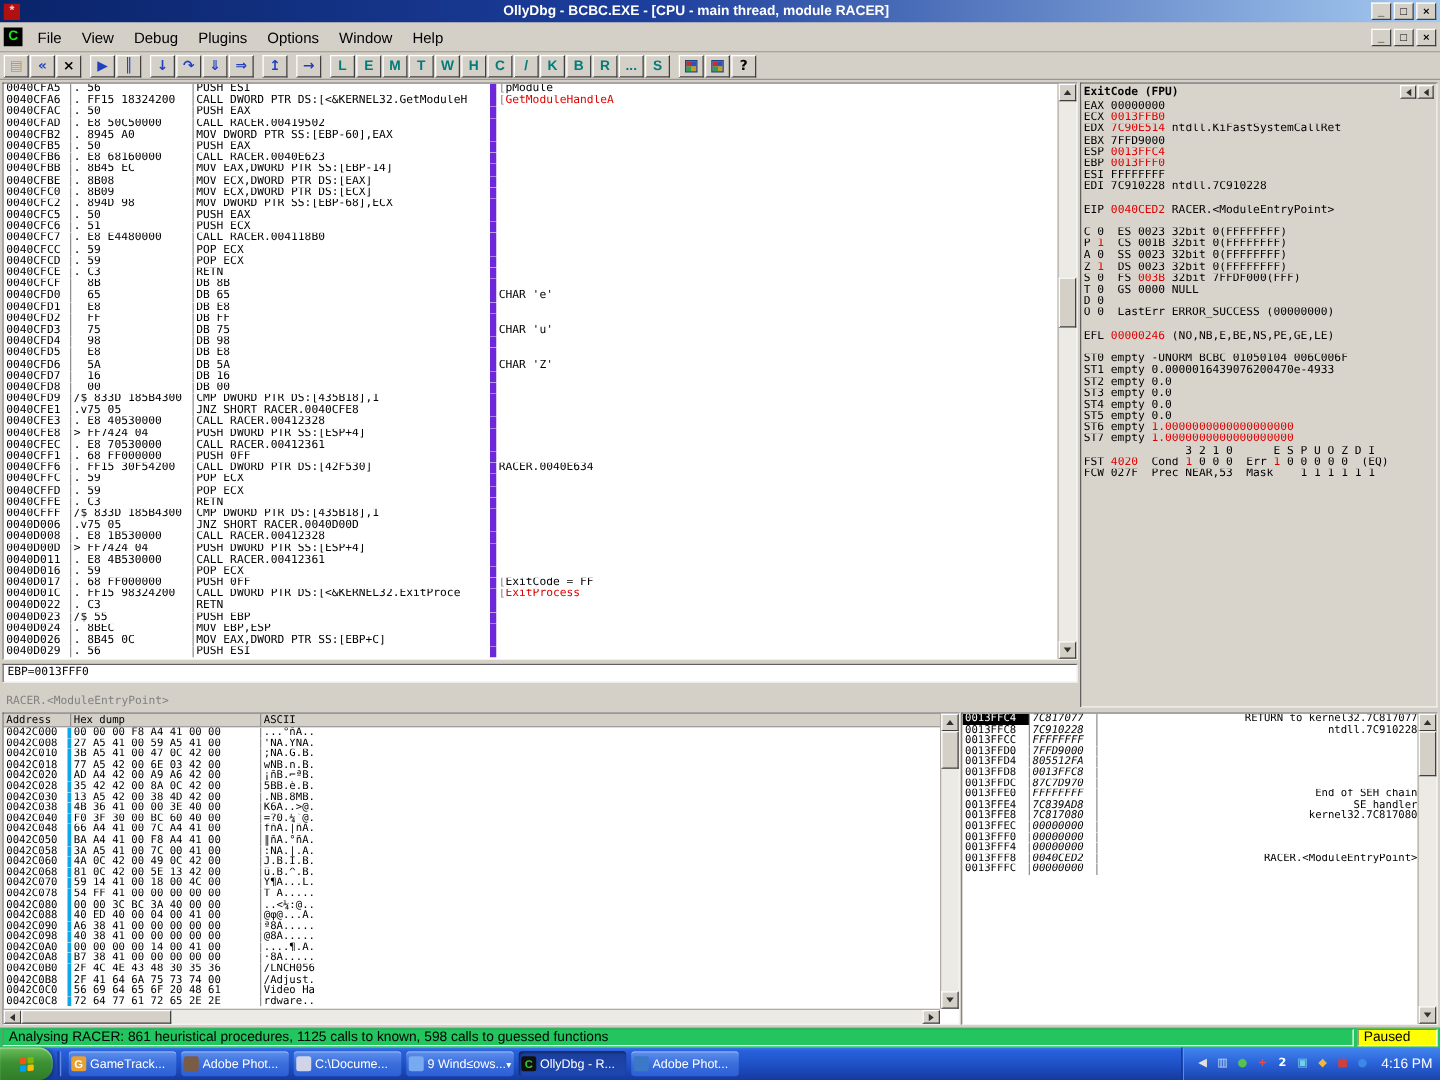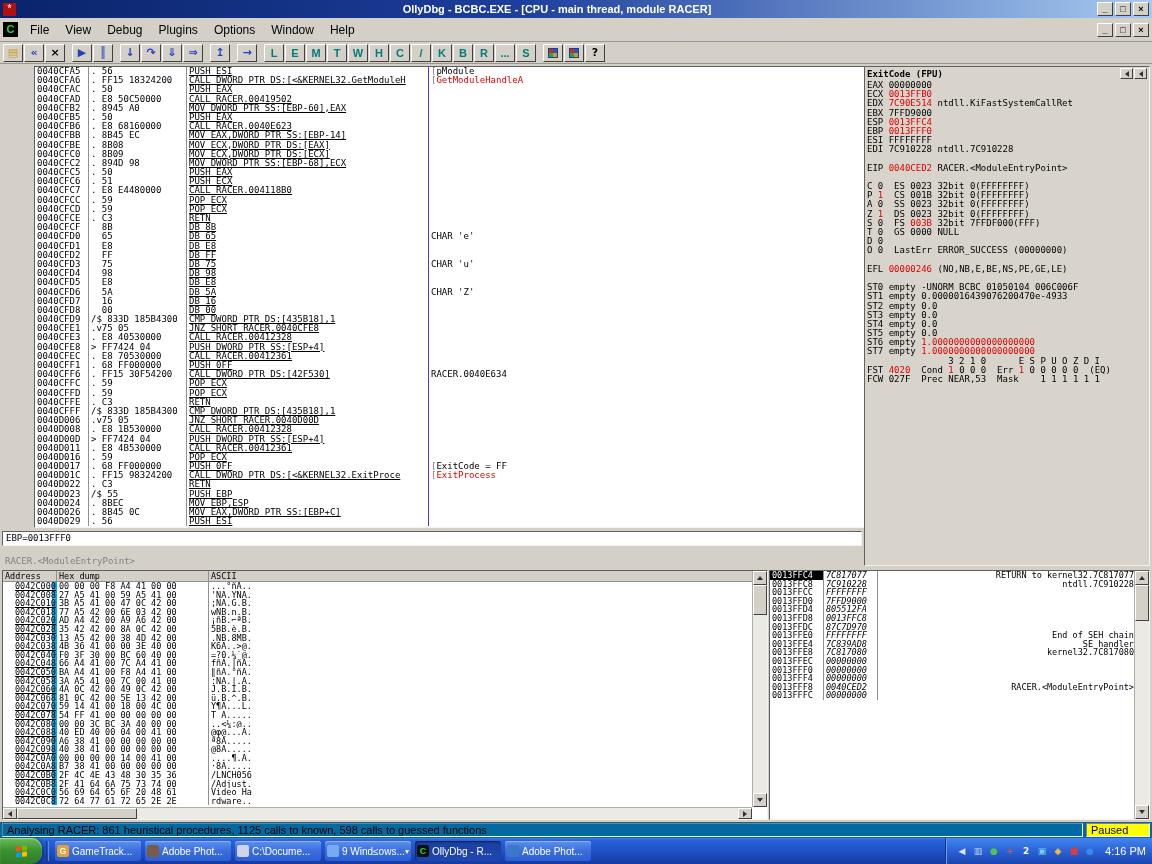--- a/index.html
+++ b/index.html
@@ -33,26 +33,26 @@
   .grid-ic{width:10px;height:10px;background:
      linear-gradient(90deg,#C03030 0 50%,#3050C0 50% 100%),
      linear-gradient(90deg,#30A050 0 50%,#C0A020 50% 100%);
      background-size:100% 50%;background-position:top,bottom;background-repeat:no-repeat;border:1px solid #204080;}
 
   
   .pane{position:absolute;background:#fff;border:1px solid;border-color:#606060 #F4F2EE #F4F2EE #606060;}
   .gray-pane{background:#D8D4CC;}
 
   
-  #disasm{left:2px;top:66px;width:860px;height:462px;margin-left:32px;}
+  #disasm{left:2px;top:66px;width:860px;height:462px;}
   #disasm-rows{position:absolute;left:0;top:0;right:15px;bottom:0;overflow:hidden;background:#fff;font-size:9px;line-height:9.2px;}
   .drow{display:flex;height:9.2px;overflow:hidden;}
   .d-a{width:54px;flex:none;border-right:1px solid #909090;padding-left:2px;}
   .d-h{width:98px;flex:none;border-right:1px solid #909090;padding-left:2px;overflow:hidden;}
-  .d-c{width:242px;flex:none;border-right:1px solid #6d28d9;padding-left:2px;overflow:hidden;text-decoration:underline;}
+  .d-c{width:242px;flex:none;border-right:5px solid #6d28d9;padding-left:2px;overflow:hidden;}
   .d-m{flex:1;padding-left:2px;overflow:hidden;}
 
   
   #registers{left:864px;top:66px;width:286px;height:500px;}
   .reg-header{height:13px;display:flex;align-items:center;font-size:9px;font-weight:bold;padding:0 2px;
     font-family:"DejaVu Sans Mono",monospace;background:#D8D4CC;}
   .reg-arrows{margin-left:auto;display:flex;}
   .pane-arrow{width:13px;height:11px;background:#D4D0C8;border:1px solid;border-color:#fff #404040 #404040 #fff;
     display:flex;align-items:center;justify-content:center;margin-left:1px;}
   #reg-lines{position:absolute;left:2px;top:14px;right:1px;bottom:1px;overflow:hidden;font-size:9px;line-height:9.2px;}
@@ -65,21 +65,21 @@
 
   
   #dump{left:2px;top:570px;width:766px;height:250px;}
   .dump-header{position:absolute;left:0;top:0;right:15px;height:11px;display:flex;background:#D4D0C8;
     font-size:8.5px;line-height:10px;border-bottom:1px solid #909090;}
   .dh-a{width:54px;flex:none;border-right:1px solid #909090;padding-left:2px;}
   .dh-h{width:152px;flex:none;border-right:1px solid #909090;padding-left:2px;}
   .dh-s{flex:1;padding-left:2px;}
   #dump-rows{position:absolute;left:0;top:11px;right:15px;bottom:12px;overflow:hidden;background:#fff;font-size:8.5px;line-height:8.6px;}
   .xrow{display:flex;height:8.6px;overflow:hidden;}
-  .x-a{width:54px;flex:none;border-right:5px solid #0ea5e9;padding-left:12px;text-decoration:underline;}
+  .x-a{width:54px;flex:none;border-right:3px solid #0ea5e9;padding-left:2px;}
   .x-h{width:152px;flex:none;border-right:1px solid #909090;padding-left:2px;}
   .x-s{flex:1;padding-left:2px;}
 
   
   #stack{left:769px;top:570px;width:381px;height:250px;}
   #stack-rows{position:absolute;left:0;top:0;right:15px;bottom:0;overflow:hidden;background:#fff;font-size:8.5px;line-height:8.6px;}
   .srow{display:flex;height:8.6px;overflow:hidden;}
   .s-a{width:54px;flex:none;border-right:1px solid #909090;padding-left:2px;}
   .s-a.sel{background:#000;color:#fff;}
   .s-v{width:54px;flex:none;border-right:1px solid #909090;padding-left:2px;font-style:italic;}
@@ -93,21 +93,21 @@
   .sbtn.h{width:14px;height:100%;flex:none;}
   .sbtn.bottom{position:absolute;bottom:0;}
   .thumb{position:absolute;left:0;width:100%;background:#D4D0C8;border:1px solid;border-color:#fff #404040 #404040 #fff;}
   .hthumb{position:absolute;top:0;height:100%;background:#D4D0C8;border:1px solid;border-color:#fff #404040 #404040 #fff;}
   .tri-up{width:0;height:0;border-left:3px solid transparent;border-right:3px solid transparent;border-bottom:4px solid #303030;}
   .tri-down{width:0;height:0;border-left:3px solid transparent;border-right:3px solid transparent;border-top:4px solid #303030;}
   .tri-left{width:0;height:0;border-top:3px solid transparent;border-bottom:3px solid transparent;border-right:4px solid #303030;}
   .tri-right{width:0;height:0;border-top:3px solid transparent;border-bottom:3px solid transparent;border-left:4px solid #303030;}
 
   
-  .statusbar{position:absolute;left:0;top:822px;width:1152px;height:16px;background:#0369a1;display:flex;align-items:stretch;padding:1px 2px;}
+  .statusbar{position:absolute;left:0;top:822px;width:1152px;height:16px;background:#22c55e;display:flex;align-items:stretch;padding:1px 2px;}
   .spanel{border:1px solid;border-color:#808080 #fff #fff #808080;font-size:11px;line-height:12px;padding:0 4px;overflow:hidden;white-space:nowrap;}
   .spanel.main{flex:1;margin-right:3px;}
   .spanel.paused{width:64px;background:#FFFF00;text-align:left;flex:none;}
 
   
   .taskbar{position:absolute;left:0;top:838px;width:1152px;height:26px;display:flex;align-items:center;
     background:linear-gradient(180deg,#3A77E8 0%,#2861DC 10%,#1E4FC4 55%,#16399E 100%);}
   .start{width:42px;height:26px;border-radius:0 11px 11px 0;display:flex;align-items:center;justify-content:center;flex:none;
     background:linear-gradient(180deg,#6CBE5A 0%,#3D9234 45%,#2E7D27 100%);box-shadow:inset 0 1px 1px #A8DC98,2px 0 3px rgba(0,0,0,.3);}
   .flag{display:grid;grid-template-columns:5px 5px;grid-template-rows:5px 5px;gap:1px;transform:skewY(-6deg);}

